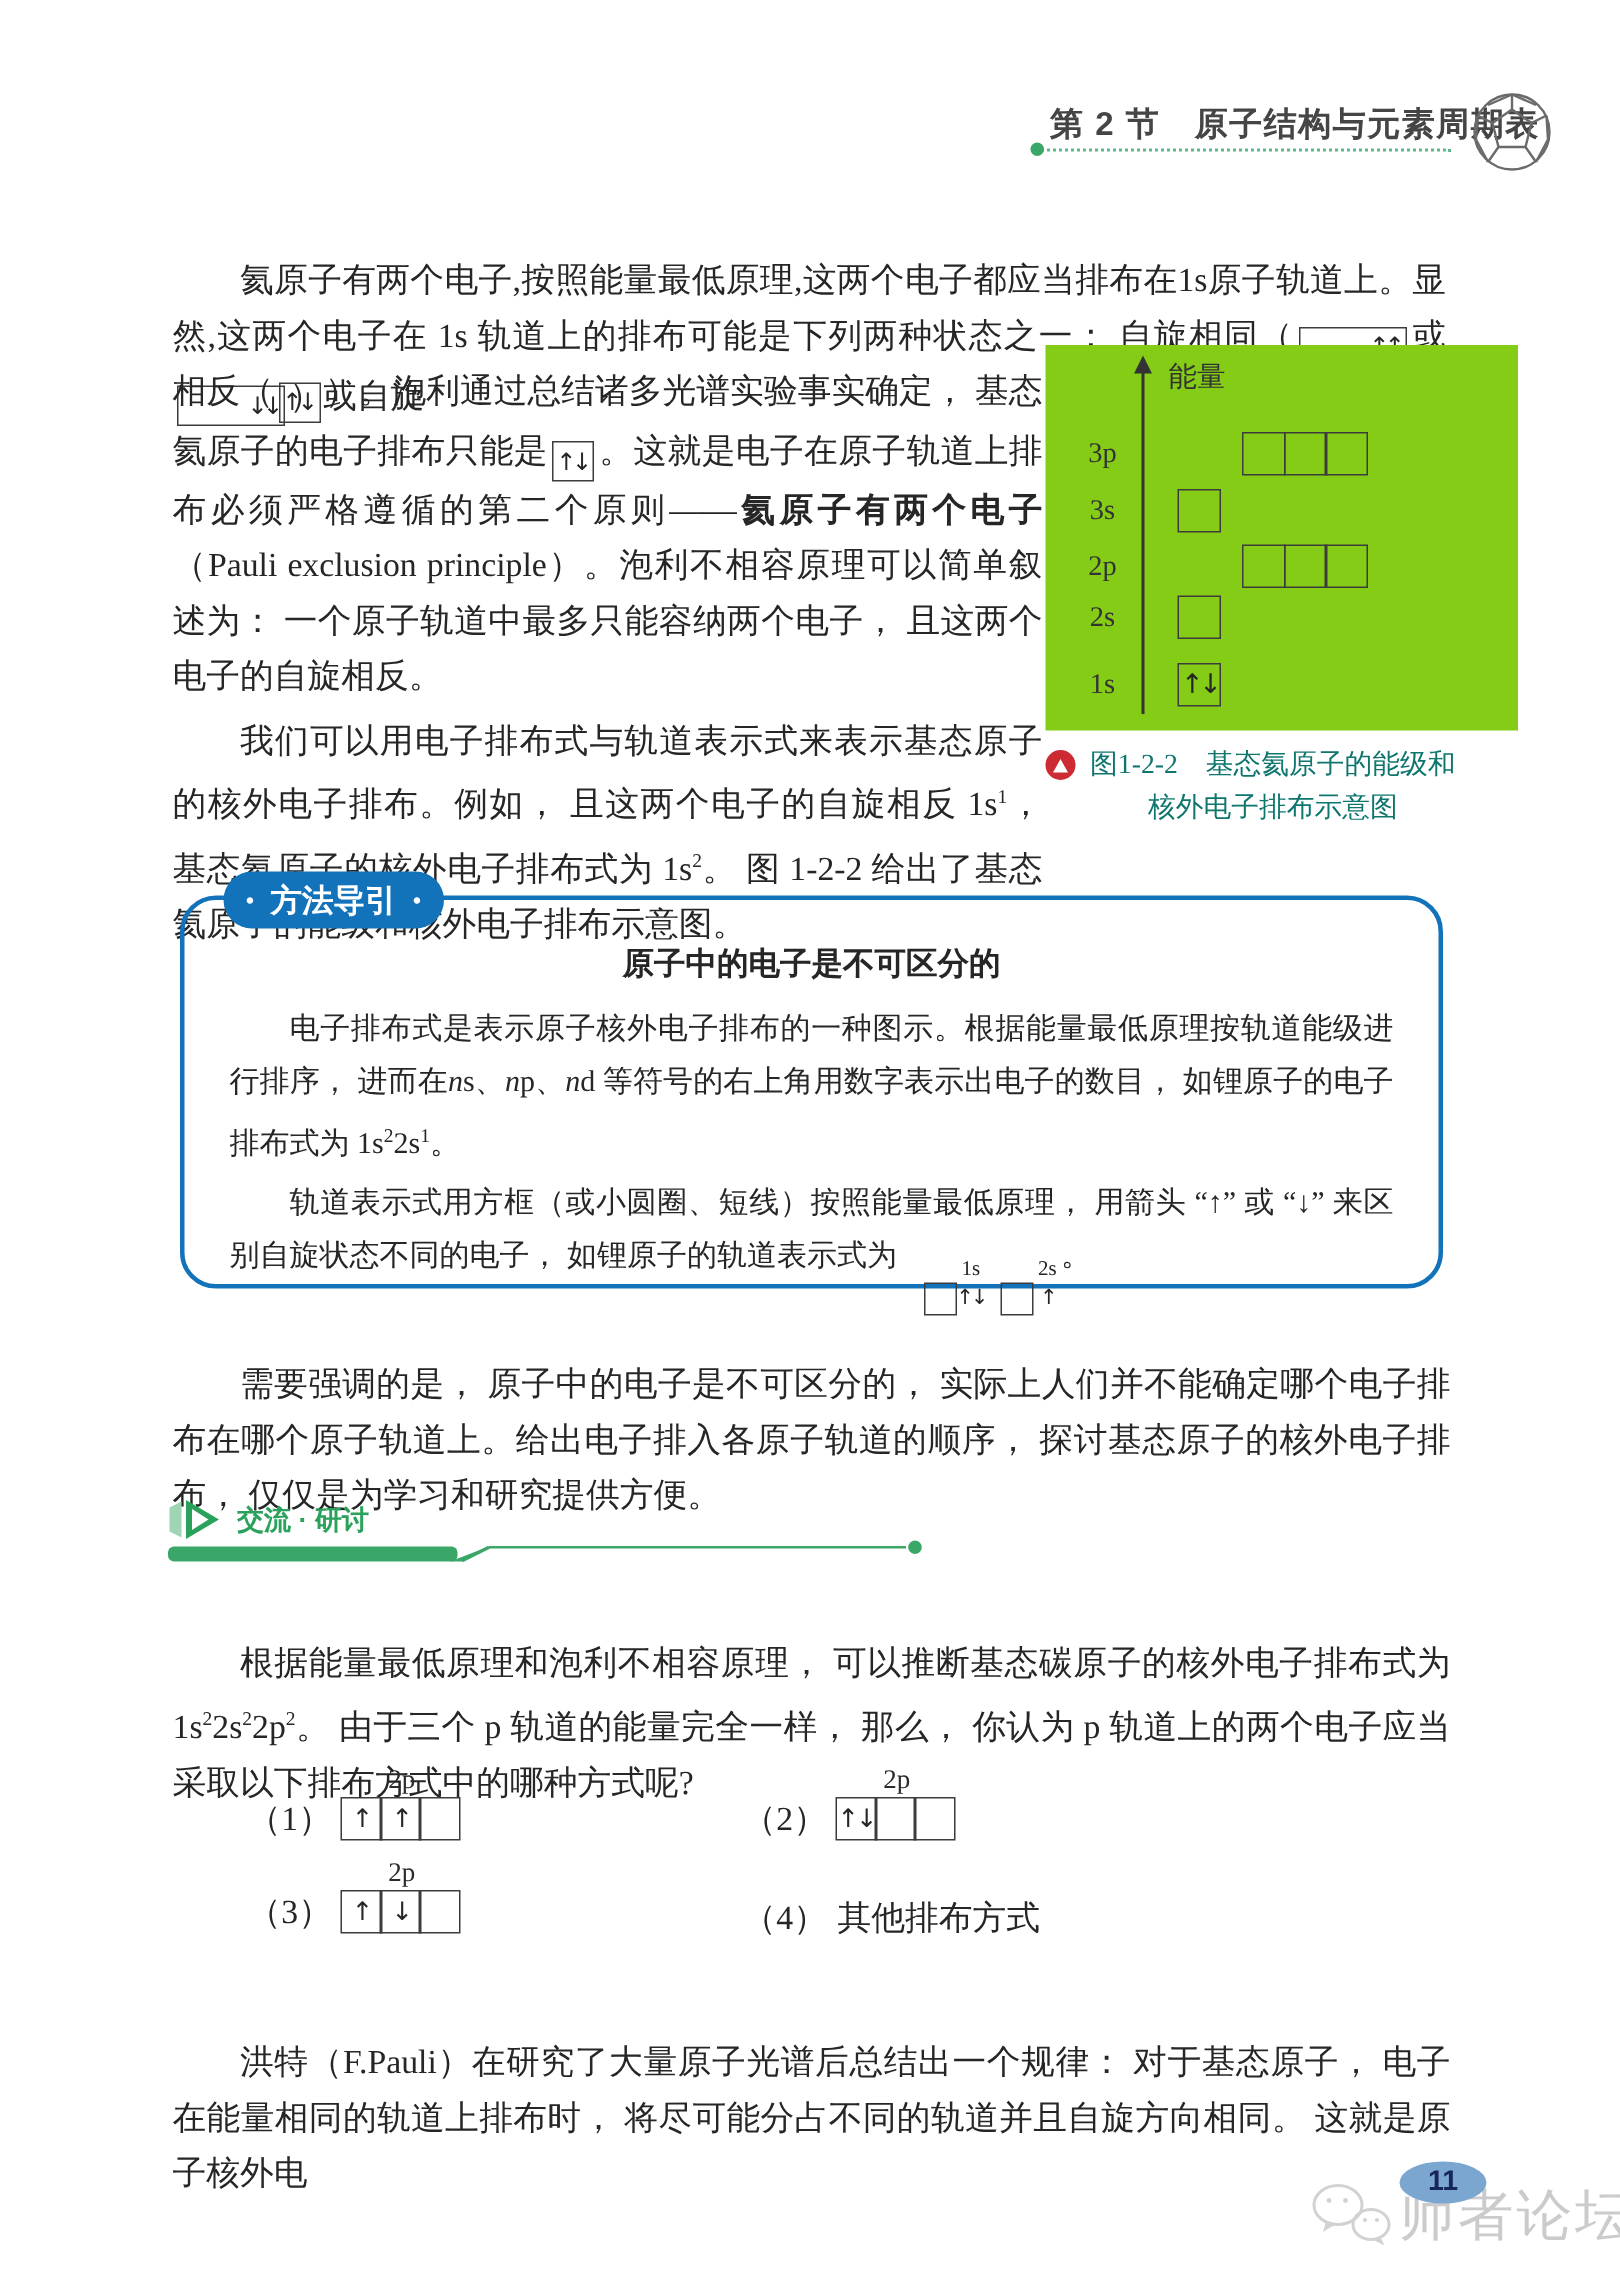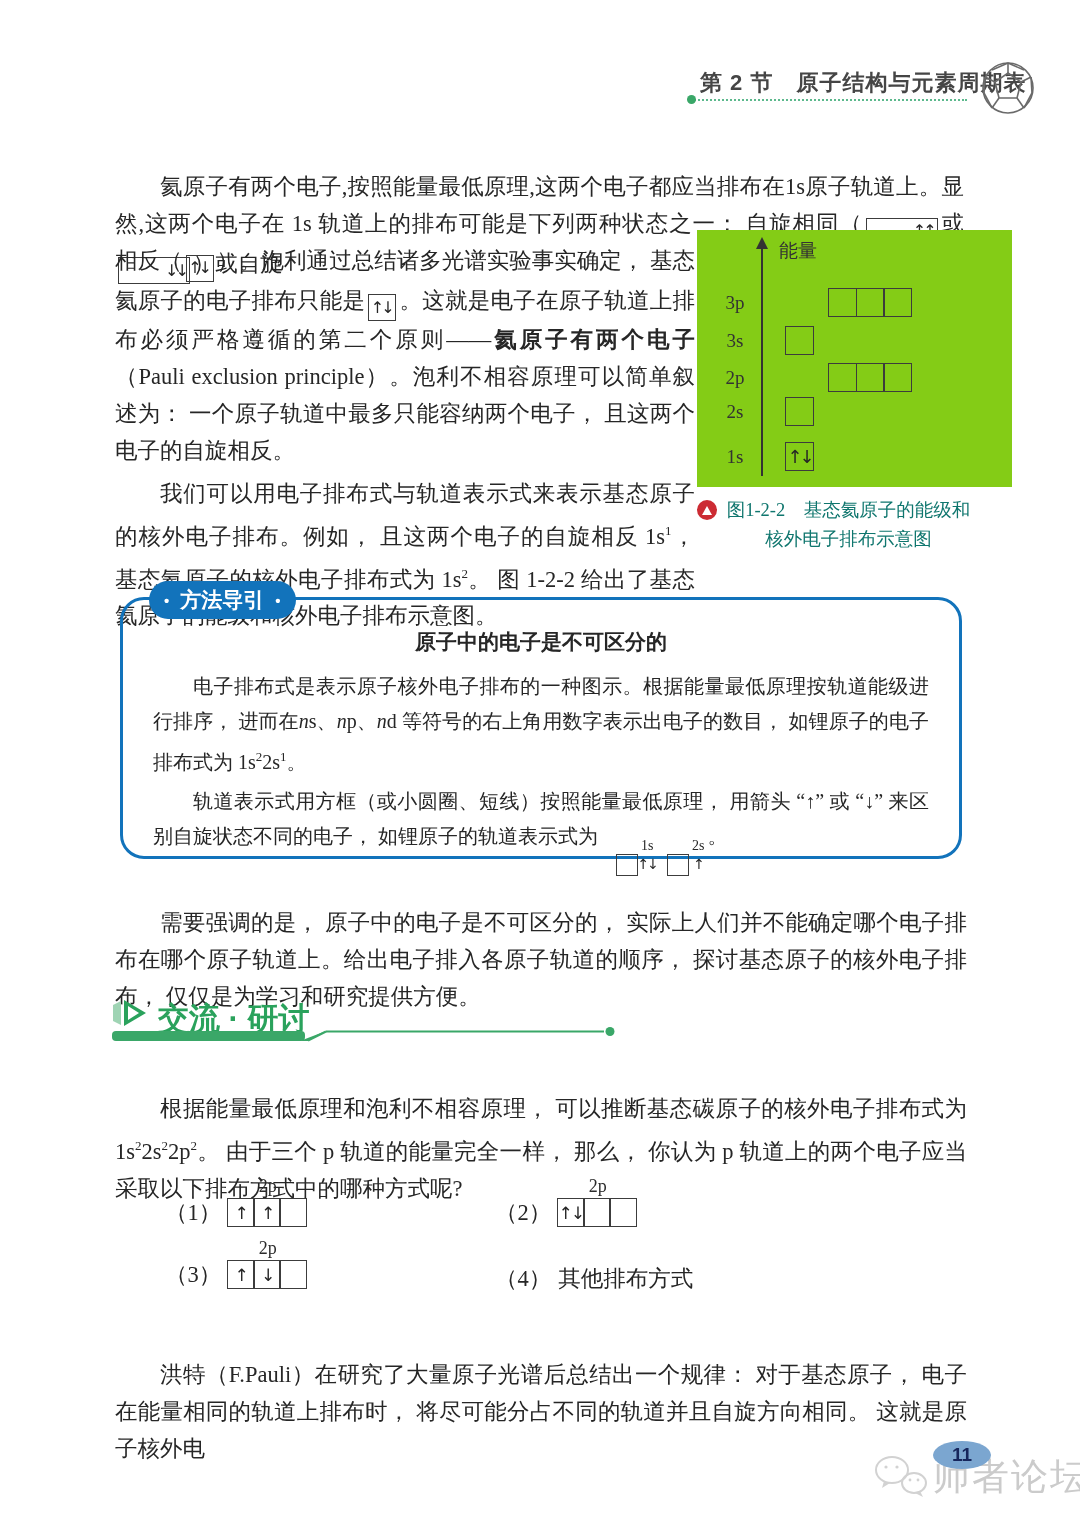--- a/index.html
+++ b/index.html
@@ -94,23 +94,23 @@
   .li-col + .li-col { margin-left:-1.5px; }
   .li-lab { font-size:14px; line-height:16px; }
   .li-box {
     width:22px; height:22px; border:1.5px solid #3c3c3c; box-sizing:border-box;
     display:flex; align-items:center; justify-content:center;
     font-size:14px; letter-spacing:-2px; font-family:"DejaVu Sans",sans-serif;
   }
   
   .d-head {
     position:absolute; left:112px; top:998px;
-    display:flex; align-items:flex-start; gap:10px;
+    display:flex; align-items:center; gap:10px;
     font-family:"Liberation Sans","DejaVu Sans",sans-serif;
-    font-size:31px; font-weight:bold; color:#2aa25c;
+    font-size:18px; font-weight:bold; color:#2aa25c;
   }
   .d-rule { position:absolute; left:112px; top:1026px; }
   
   .option { position:absolute; display:flex; align-items:center; gap:7px; font-size:22.5px; }
   .ogroup { position:relative; display:inline-flex; }
   .olabel {
     position:absolute; top:-22px; left:50%; transform:translateX(-50%);
     font-size:18px; color:#2b2b2b;
   }
   .ocell {

